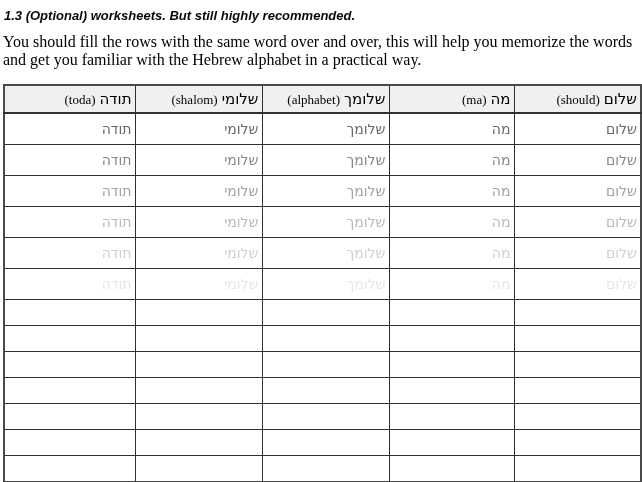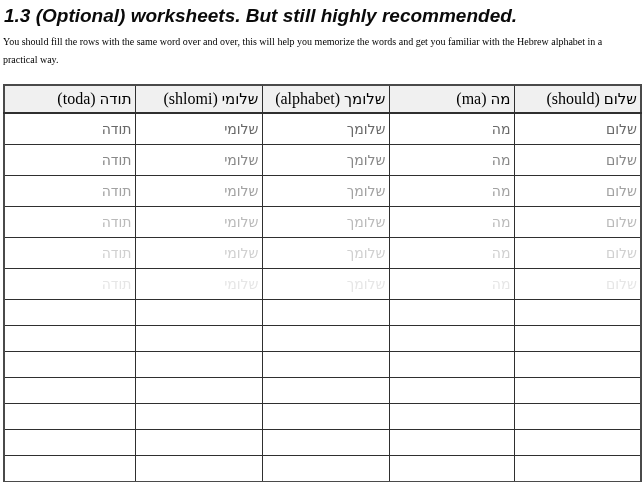--- a/index.html
+++ b/index.html
@@ -20,28 +20,28 @@
     color: #000;
   }
   .page {
     padding: 6px 2px 0 3px;
   }
   .doc-title {
     margin: 0 0 0 1px;
     font-family: "Liberation Sans", sans-serif;
     font-style: italic;
     font-weight: bold;
-    font-size: 19px;
+    font-size: 13px;
     line-height: 19px;
     color: #0a0a0a;
   }
   .intro {
     margin: 8px 0 0 0;
     font-family: "Liberation Serif", serif;
-    font-size: 10px;
+    font-size: 16px;
     line-height: 18px;
     color: #000;
     max-width: 636px;
   }
   table.worksheet {
     margin-top: 15px;
     border-collapse: collapse;
     table-layout: fixed;
     width: 637px;
     border: 2px solid var(--outer-border);
@@ -61,21 +61,21 @@
     font-weight: normal;
     border-bottom-width: 2px;
   }
   .heb {
     font-family: "DejaVu Sans", sans-serif;
     font-size: 15px;
     color: #000;
   }
   .tr-label {
     font-family: "Liberation Serif", serif;
-    font-size: 16px;
+    font-size: 13px;
     color: #000;
   }
   td.filled {
     height: 30px;
     font-family: "DejaVu Sans", sans-serif;
     font-size: 14px;
   }
   td.empty {
     height: 25px;
   }
@@ -106,21 +106,21 @@
         <th>
           <span class="heb">מה</span>
           <span class="tr-label" dir="ltr">(ma)</span>
         </th>
         <th>
           <span class="heb">שלומך</span>
           <span class="tr-label" dir="ltr">(alphabet)</span>
         </th>
         <th>
           <span class="heb">שלומי</span>
-          <span class="tr-label" dir="ltr">(shlomi)</span>
+          <span class="tr-label" dir="ltr">(shalom)</span>
         </th>
         <th>
           <span class="heb">תודה</span>
           <span class="tr-label" dir="ltr">(toda)</span>
         </th>
       </tr>
     </thead>
     <tbody>
         <tr>
           <td class="filled" style="color: rgb(105, 105, 105);">שלום</td>

